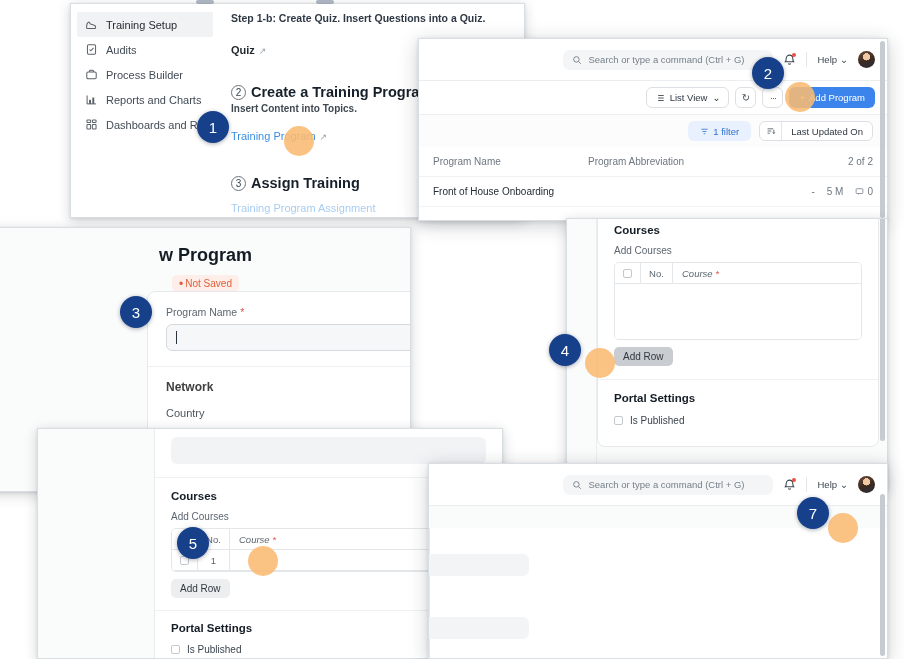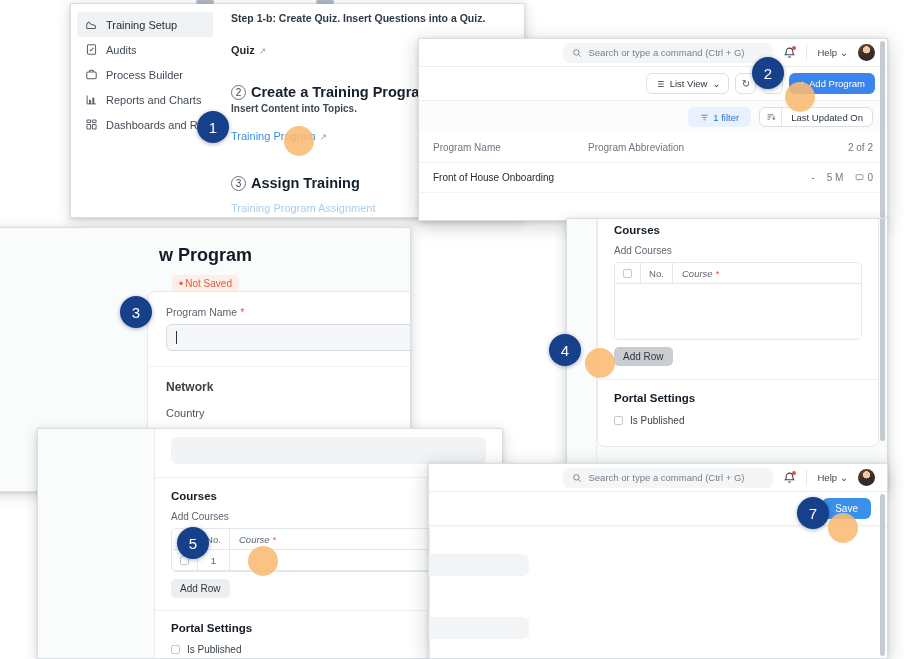--- a/index.html
+++ b/index.html
@@ -41,21 +41,21 @@
   .ts-h2 .circnum {
     display:inline-block; width:15px; height:15px; line-height:13px; text-align:center;
     border:1px solid #6b747d; border-radius:50%; font-size:10px; font-weight:normal;
     margin-right:5px; vertical-align:1px; color:#3a434c;
   }
   .ts-sub { font-size:10px; color:#3f4850; font-weight:bold; margin-top:3px; }
 
   
   #win-list { left:418px; top:38px; width:470px; height:183px; }
   .app-topbar {
-    height:28px; display:flex; align-items:center; justify-content:flex-end;
+    height:42px; display:flex; align-items:center; justify-content:flex-end;
     gap:10px; padding:0 12px; background:#fff; border-bottom:1px solid #ecedef;
   }
   .searchbox {
     width:210px; height:20px; border-radius:7px; background:#f4f5f6;
     display:flex; align-items:center; gap:6px; padding:0 9px;
     font-size:9.5px; color:#76808a;
   }
   .searchbox svg { width:10px; height:10px; color:#76808a; flex:0 0 10px; }
   .bell { position:relative; width:13px; height:13px; color:#3d464f; }
   .bell svg { width:13px; height:13px; display:block; }
@@ -484,25 +484,20 @@
       <span class="rdot"></span>
     </div>
     <div class="vdiv"></div>
     <div class="helpw">
       <span>Help</span>
       <span>⌄</span>
     </div>
     <div class="avatar"></div>
   </div>
 
-  <div class="sv-actionbar">
-    <div class="btn-save">
-        <span>Save</span>
-      </div>
-  </div>
 
   <div class="sv-body">
     <div style="position:absolute;left:0;top:0;width:1px;bottom:0;background:#e6e8ea;"></div>
     <div class="sv-ph" style="position:absolute;left:-5px;top:26px;width:105px;"></div>
     <div class="sv-ph" style="position:absolute;left:-5px;top:89px;width:105px;"></div>
   </div>
 
   <div class="scrollbar-v" style="top:30px;bottom:2px;"></div>
 </div>
 

